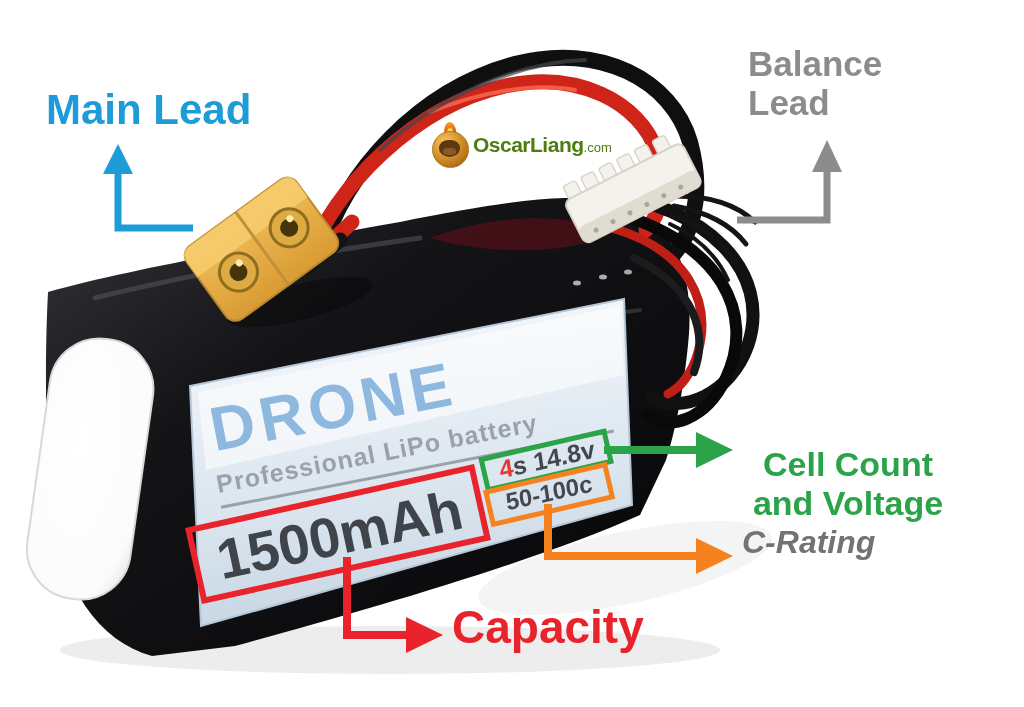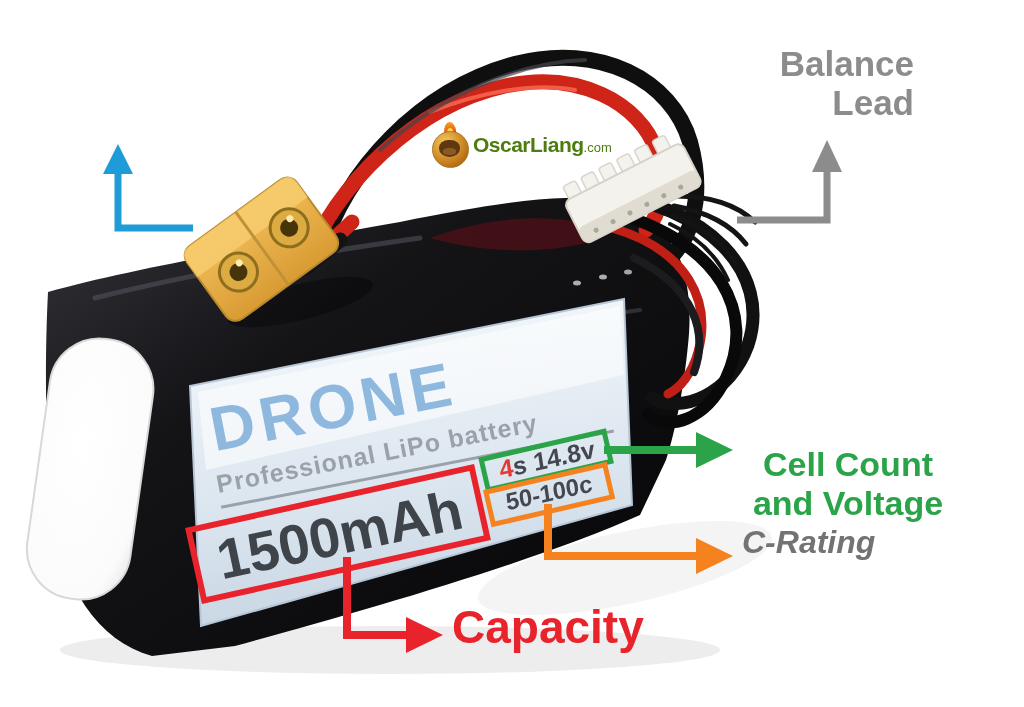--- a/index.html
+++ b/index.html
@@ -23,21 +23,21 @@
   .logo-badge::after{content:"";position:absolute;left:6px;top:8px;width:21px;height:17px;
               background:#5f3710;border-radius:45% 45% 50% 50%;}
   .logo-badge::before{content:"";position:absolute;left:10px;top:16px;width:13px;height:7px;
               background:#8a5a22;border-radius:40%;z-index:1;}
   .logo-text{display:flex;align-items:baseline;color:#4d7c0f;}
   .logo-site{font-size:21px;font-weight:bold;letter-spacing:-0.5px;}
   .logo-tld{font-size:13px;font-weight:normal;}
 
   .main-lead{left:46px;top:86px;font-size:42px;color:#1E9CD7;}
   .balance-lead{left:748px;top:44px;width:166px;font-size:35px;line-height:39px;
-                text-align:right;color:#8C8C8C;}
+                text-align:left;color:#8C8C8C;}
   .cell-count{left:726px;top:410px;width:244px;font-size:34px;line-height:39px;
               text-align:center;color:#2BA449;margin-top:35px;}
   .c-rating{left:742px;top:524px;font-size:32px;color:#737373;font-style:italic;}
   .capacity{left:452px;top:600px;font-size:46px;color:#E8232B;}
 
   .drone-brand{left:208px;top:366px;width:300px;font-size:62px;letter-spacing:5px;
                color:#8FB8DF;transform:rotate(-11deg);}
   .drone-sub{left:214px;top:432px;width:400px;font-size:25px;letter-spacing:1px;
              color:#9BA1A9;transform:rotate(-11deg);border-bottom:3px solid #99a1aa;
              padding-bottom:7px;}
@@ -189,20 +189,21 @@
     </g>
     <g>
       <polyline points="347,557 347,635 408,635" stroke="#E8232B" stroke-width="8" fill="none"></polyline>
       <polygon points="443,635 406,617 406,653" fill="#E8232B"></polygon>
     </g>
     <rect x="193" y="498" width="290" height="72" transform="rotate(-12.5 338 534)" fill="none" stroke="#E8232B" stroke-width="6"></rect>
     <rect x="483" y="445" width="126" height="31" transform="rotate(-13 546 460)" fill="none" stroke="#2BA449" stroke-width="5"></rect>
     <rect x="488" y="478" width="122" height="33" transform="rotate(-13 549 494)" fill="none" stroke="#F5821F" stroke-width="5"></rect>
   </svg>
 
+  <div class="callout main-lead">Main Lead</div>
   <div class="callout balance-lead">
     <div>Balance</div>
     <div>Lead</div>
   </div>
   <div class="callout cell-count">
     <div>Cell Count</div>
     <div>and Voltage</div>
   </div>
   <div class="callout c-rating">C-Rating</div>
   <div class="callout capacity">Capacity</div>

